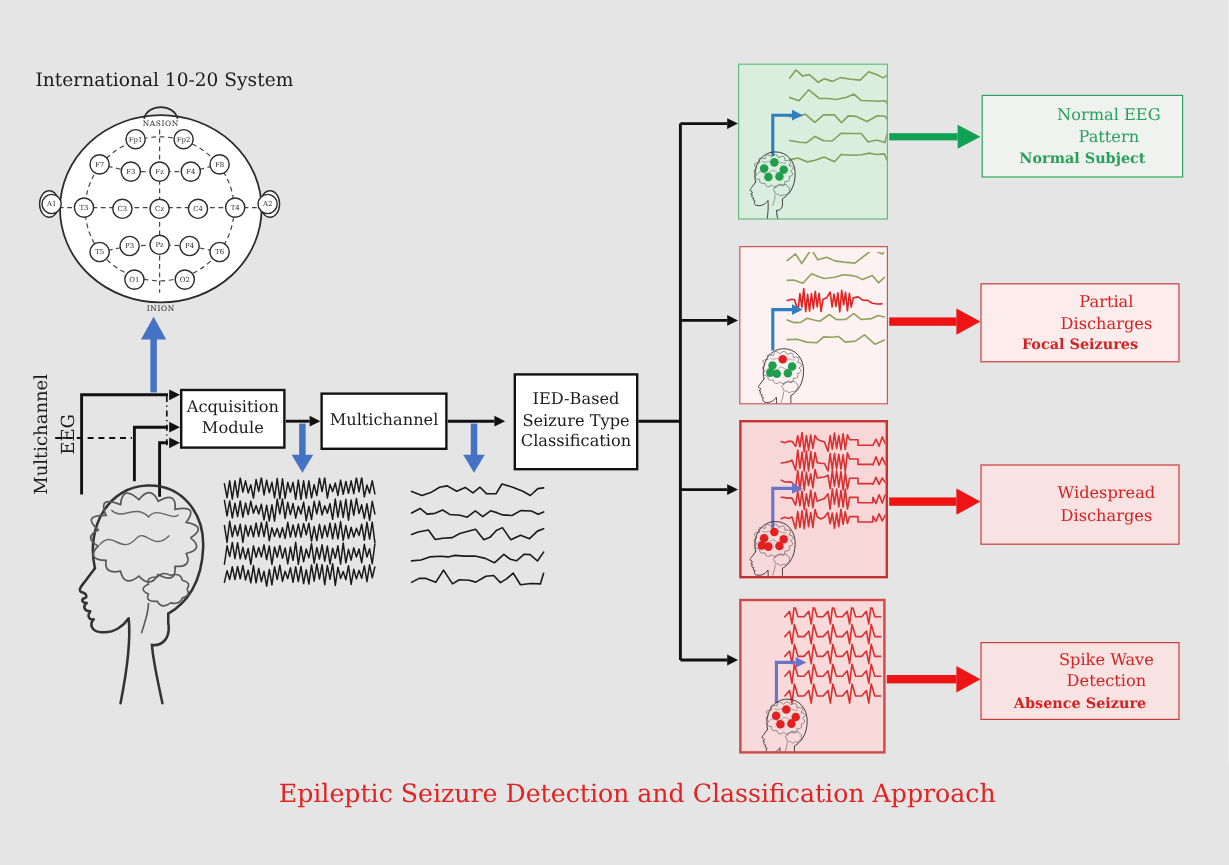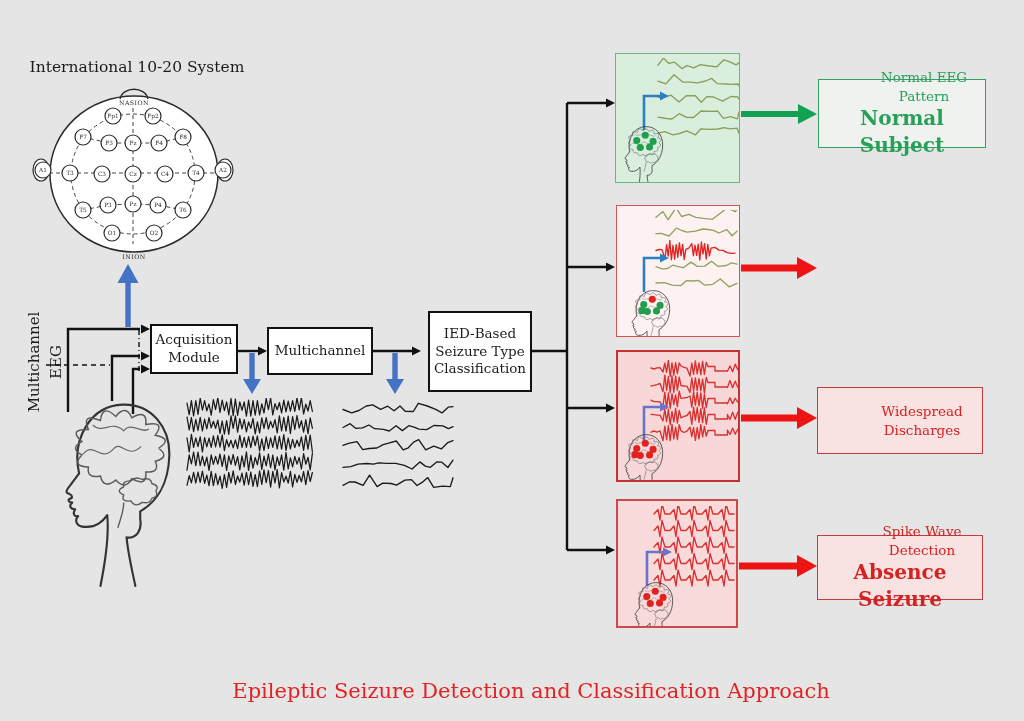--- a/index.html
+++ b/index.html
@@ -17,26 +17,26 @@
   #pre-box{left:267px;top:327px;width:106px;height:48px;}
   #ied-box{left:428px;top:311px;width:104px;height:81px;}
   .obox{box-sizing:border-box;overflow:hidden;}
   #ob1{left:615px;top:53px;width:125px;height:130px;background:#d9eedd;border:1.6px solid #63bb80;}
   #ob2{left:616px;top:205px;width:124px;height:132px;background:#fdf1f1;border:1.6px solid #d25555;}
   #ob3{left:616px;top:350px;width:124px;height:132px;background:#f7d7d7;border:2px solid #c53232;}
   #ob4{left:616px;top:499px;width:122px;height:129px;background:#f8dada;border:2px solid #cd4848;}
   .lbox{box-sizing:border-box;display:flex;flex-direction:column;justify-content:center;
         text-align:center;line-height:1.35;}
   .lbox .pat{font-size:13.5px;margin-left:44px;}
-  .lbox .diag{font-size:20px;font-weight:bold;white-space:pre-line;}
+  .lbox .diag{font-size:12px;font-weight:bold;white-space:pre-line;}
   #lb1{left:818px;top:79px;width:168px;height:69px;background:#eff2ee;border:1.5px solid #2fa35d;color:#27a05a;}
   #lb2{left:817px;top:236px;width:166px;height:66px;background:#fcecec;border:1.5px solid #c63c3c;color:#d32222;}
   #lb3{left:817px;top:387px;width:166px;height:67px;background:#f9e2e2;border:1.5px solid #c63c3c;color:#d32222;justify-content:center;}
   #lb4{left:817px;top:535px;width:166px;height:65px;background:#f9e2e2;border:1.5px solid #c63c3c;color:#d32222;}
-  .caption{left:531px;top:691px;transform:translate(-50%,-50%);font-size:21px;color:#e32222;white-space:nowrap;}
+  .caption{left:531px;top:661px;transform:translate(-50%,-50%);font-size:21px;color:#e32222;white-space:nowrap;}
   .nasion-inion{font-size:6.2px;fill:#2b2b2b;letter-spacing:0.5px;}
 </style>
 </head>
 <body>
 
 <div class="canvas">
 
   <svg id="connector-svg" width="1024" height="721">
 
     <path d="M68,412 V329 H140" fill="none" stroke="#111" stroke-width="2.4"></path>
@@ -338,20 +338,24 @@
           <circle cx="60.0" cy="71.9" r="10" fill="#e32020"></circle>
           <circle cx="86.0" cy="70.5" r="10" fill="#e32020"></circle>
         </g>
       </svg>
   </div>
 
   <div class="abs lbox" id="lb1">
     <div class="pat">Normal EEG Pattern</div>
     <div class="diag">Normal Subject</div>
   </div>
+  <div class="abs lbox" id="lb2">
+    <div class="pat">Partial Discharges</div>
+    <div class="diag">Focal Seizures</div>
+  </div>
   <div class="abs lbox" id="lb3">
     <div class="pat">Widespread Discharges</div>
   </div>
   <div class="abs lbox" id="lb4">
     <div class="pat">Spike Wave Detection</div>
     <div class="diag">Absence Seizure</div>
   </div>
 
   <div class="abs caption">Epileptic Seizure Detection and Classification Approach</div>
 </div>

